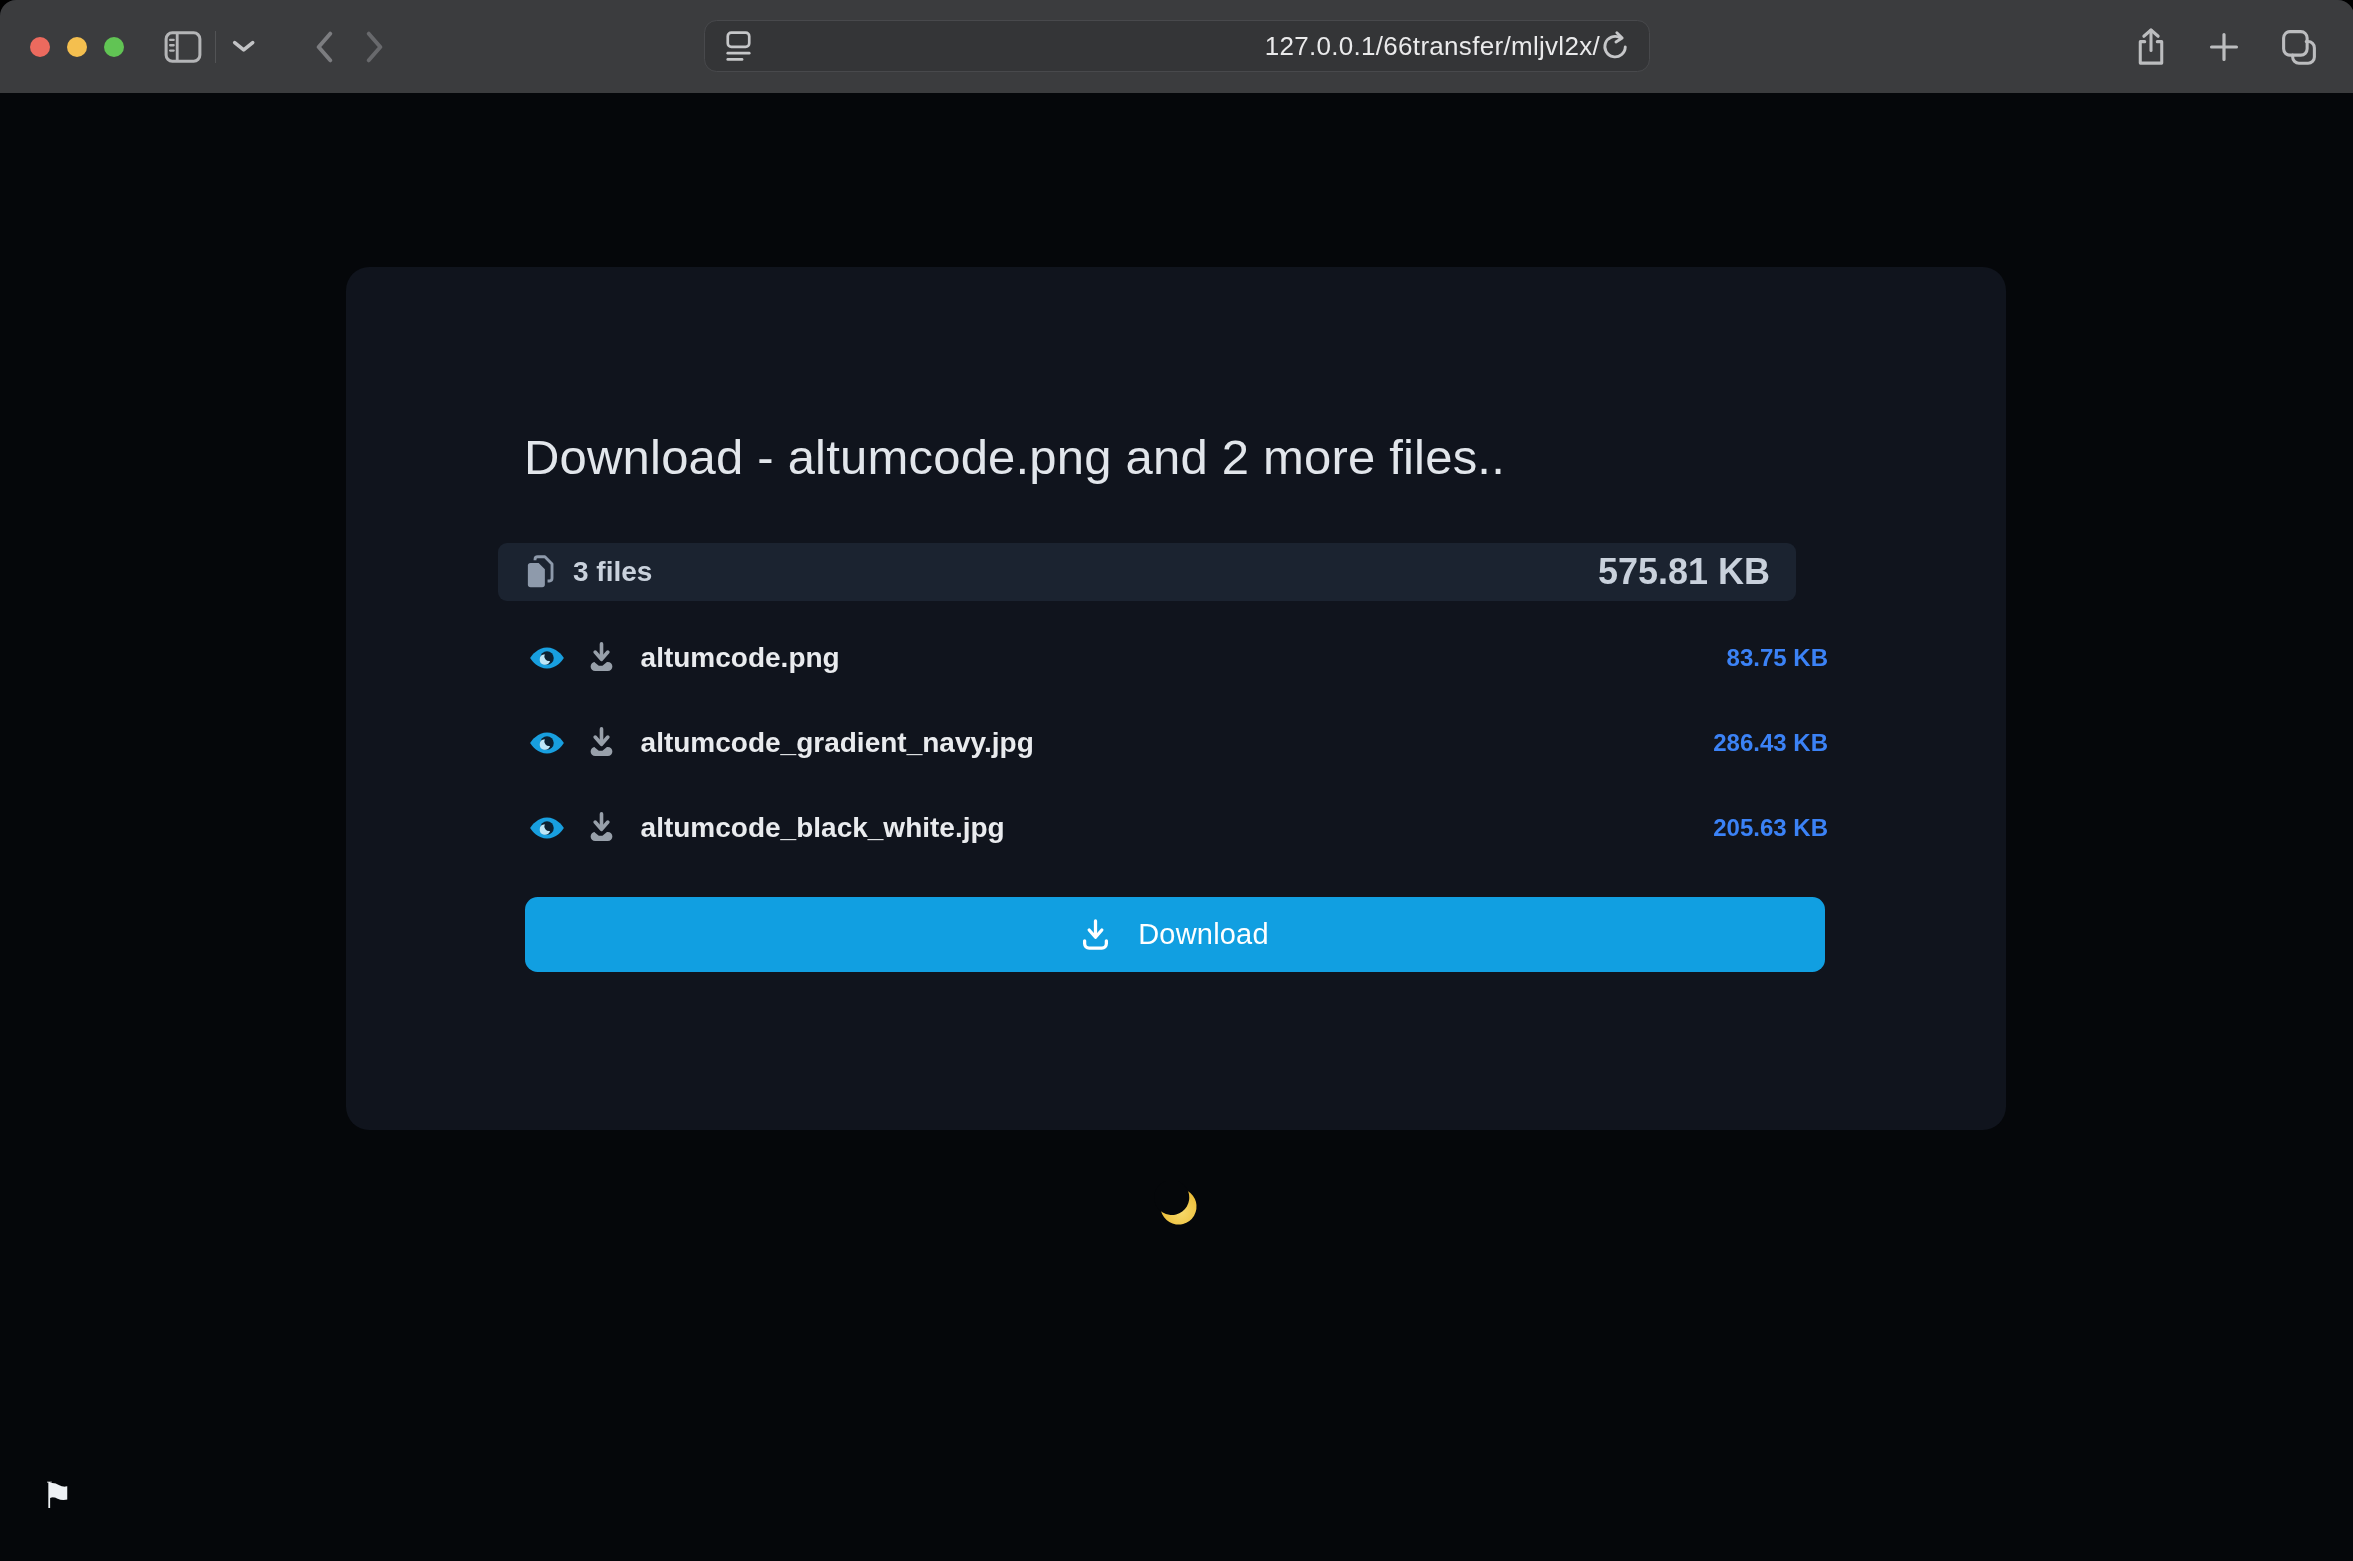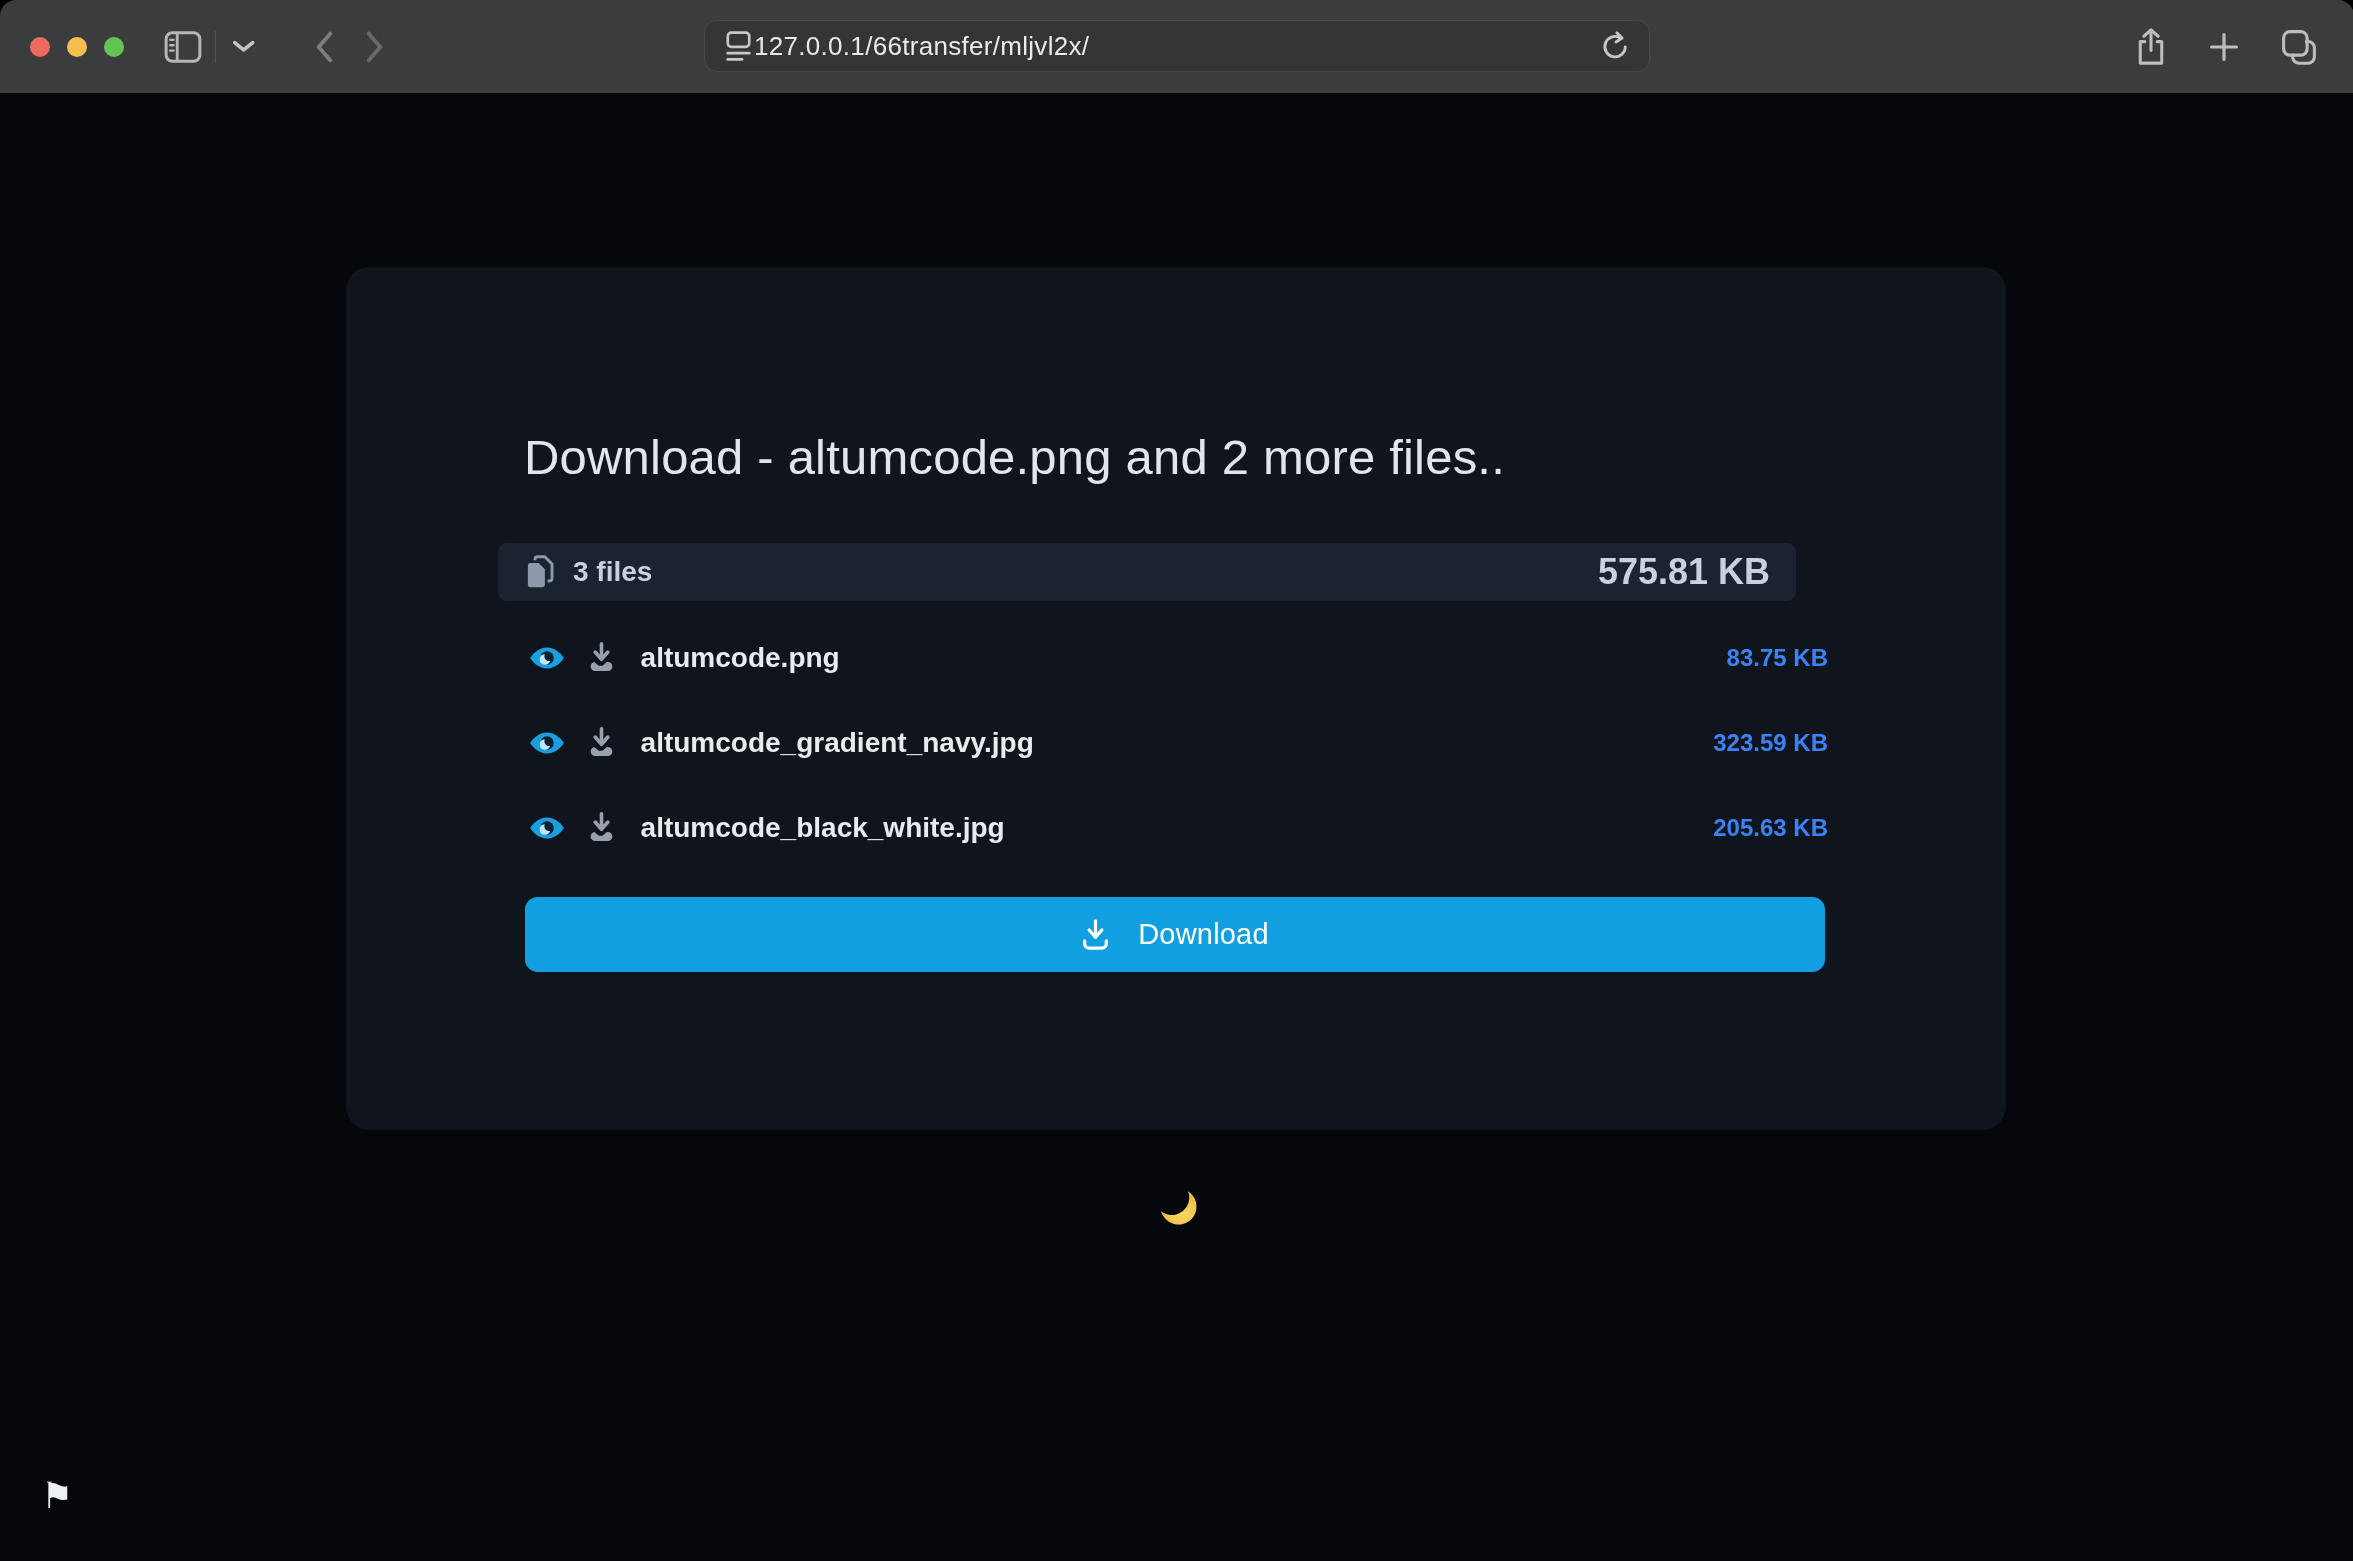--- a/index.html
+++ b/index.html
@@ -23,21 +23,21 @@
   .light{width:20px;height:20px;border-radius:50%;}
   .light.red{background:var(--light-red);}
   .light.yellow{background:var(--light-yellow);}
   .light.green{background:var(--light-green);}
   .nav-group{display:flex;align-items:center;margin-left:40px;}
   .tb-icon{display:flex;align-items:center;justify-content:center;background:none;border:none;cursor:pointer;padding:0;}
   .tb-divider{width:1.8px;height:32px;background:#525355;margin:0 16px 0 12.6px;}
   .chev-down{margin-right:27px;}
   .nav-arrow{margin-left:31px;}
   .url-field{position:absolute;left:50%;top:20px;transform:translateX(-50%);width:946px;height:52px;background:#343537;border:0.9px solid #48494c;border-radius:12.6px;display:flex;align-items:center;padding:0 18px;}
-  .url-text{flex:1;text-align:left;color:#eaeaeb;font-size:26px;letter-spacing:0.3px;white-space:nowrap;}
+  .url-text{flex:1;text-align:right;color:#eaeaeb;font-size:26px;letter-spacing:0.3px;white-space:nowrap;}
   .right-icons{position:absolute;right:36px;top:0;height:93px;display:flex;align-items:center;gap:40px;}
 
   
   .content{position:absolute;top:93px;left:0;right:0;bottom:0;background:var(--page-bg);}
   .card{position:absolute;left:346px;top:174px;width:1660px;height:863px;background:var(--card-bg);border-radius:23.4px;}
   .card-title{position:absolute;left:178px;top:164px;font-size:49px;line-height:52px;font-weight:500;color:#e2e6eb;letter-spacing:0.2px;}
   .filebar{position:absolute;left:152px;top:276px;width:1298px;height:58px;background:var(--bar-bg);border-radius:9px;display:flex;align-items:center;padding:0 26px;}
   .filebar-label{font-size:28px;font-weight:bold;color:#c9d1dc;margin-left:18px;}
   .filebar-size{margin-left:auto;font-size:36px;font-weight:bold;color:#c9d1dc;}
   .filelist{position:absolute;left:152px;top:348px;width:1356px;}
@@ -177,21 +177,21 @@
             </svg>
           </button>
           <button class="row-dl">
             <svg width="29" height="31" viewBox="0 0 32 34" fill="none">
               <path d="M16 2 V17" stroke="#98a0aa" stroke-width="4" stroke-linecap="round"></path>
               <path d="M9 11 L16 19 L23 11" stroke="#98a0aa" stroke-width="4" stroke-linecap="round" stroke-linejoin="round"></path>
               <path d="M4 27 a5 5 0 0 0 5 5 h14 a5 5 0 0 0 0 -10 h-1 l-5 4 h-4 l-5 -4 H9 a5 5 0 0 0 -5 5 Z" fill="#98a0aa"></path>
             </svg>
           </button>
           <span class="file-name">altumcode_gradient_navy.jpg</span>
-          <span class="file-size">323.59 KB</span>
+          <span class="file-size">286.43 KB</span>
         </div>
 
         <div class="file-row">
           <button class="row-eye">
             <svg width="36" height="36" viewBox="0 0 48 48">
               <path d="M24 10 C36 10 44 20 46.5 24 C44 28 36 38 24 38 C12 38 4 28 1.5 24 C4 20 12 10 24 10 Z" fill="var(--eye-blue)"></path>
               <circle cx="24" cy="24" r="9" fill="#0c2030"></circle>
               <path d="M21 19 a6.5 6.5 0 0 0 7 9 a7 7 0 1 1 -7 -9 Z" fill="#bfe6f7"></path>
             </svg>
           </button>

